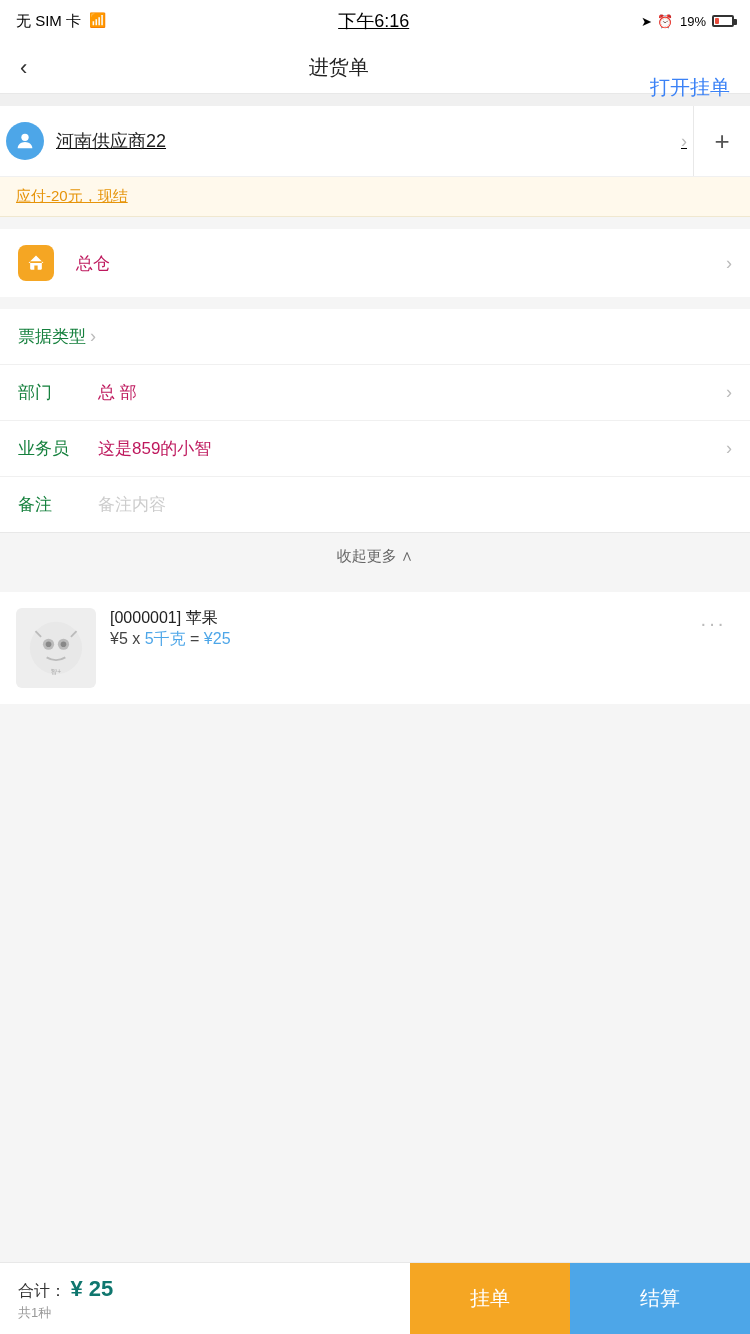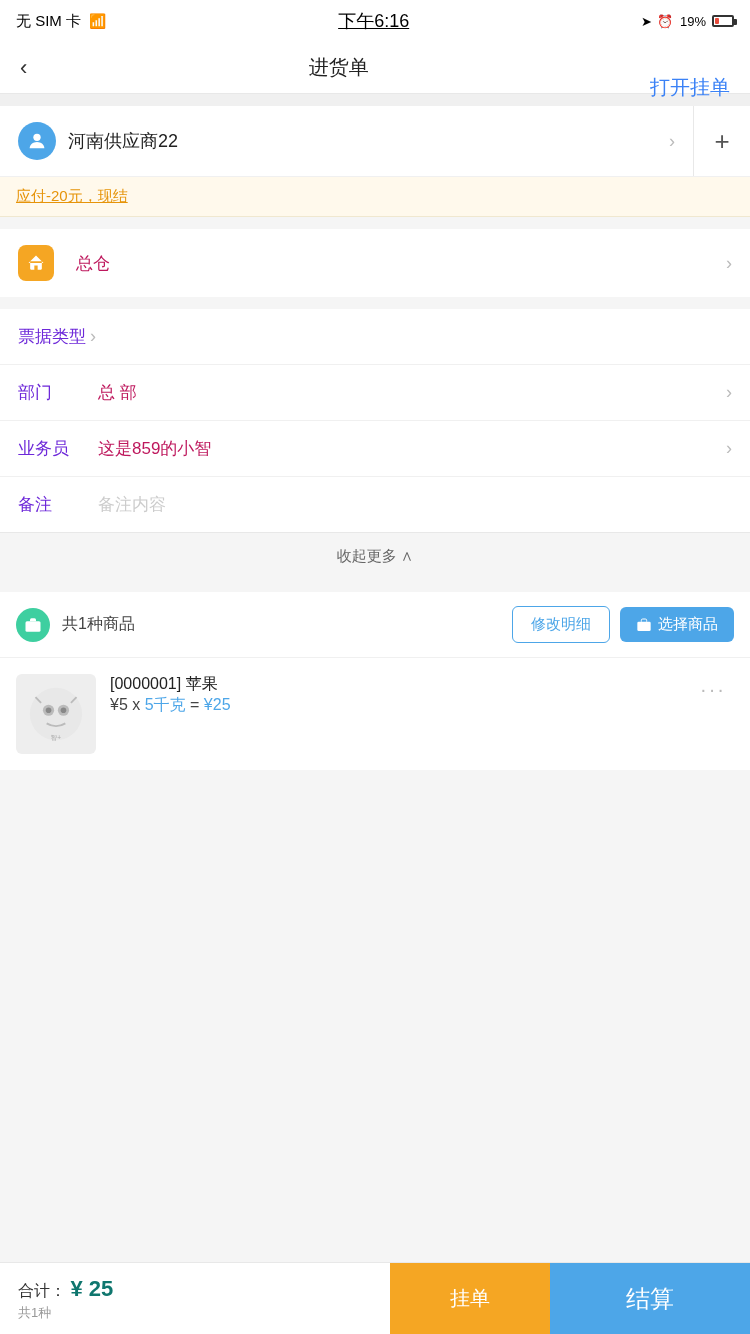--- a/index.html
+++ b/index.html
@@ -15,21 +15,21 @@
     
     .status-bar {
       background: #fff;
       height: 42px;
       display: flex;
       align-items: center;
       justify-content: space-between;
       padding: 0 16px;
       font-size: 15px;
     }
-    .status-left { display: flex; align-items: center; gap: 8px; font-size: 15px; }
+    .status-left { display: flex; gap: 8px; font-size: 15px; }
     .status-center { font-size: 18px; font-weight: 500; text-decoration: underline; }
     .status-right { display: flex; align-items: center; gap: 6px; font-size: 13px; }
     .battery-icon {
       display: inline-block;
       width: 22px; height: 12px;
       border: 2px solid #333;
       border-radius: 2px;
       position: relative;
     }
     .battery-icon::after {
@@ -84,23 +84,24 @@
     .supplier-section {
       background: #fff;
       display: flex;
       align-items: stretch;
       border-bottom: 1px solid #f0f0f0;
     }
     .supplier-main {
       flex: 1;
       display: flex;
       align-items: center;
-      padding: 16px 18px;
+      padding: 16px 6px;
       border-right: 1px solid #e8e8e8;
       cursor: pointer;
+      text-decoration: underline;
     }
     .supplier-avatar {
       width: 38px; height: 38px;
       border-radius: 50%;
       background: #4da6e8;
       display: flex; align-items: center; justify-content: center;
       margin-right: 12px;
       flex-shrink: 0;
     }
     .supplier-avatar svg { width: 22px; height: 22px; }
@@ -142,21 +143,21 @@
       width: 36px; height: 36px;
       border-radius: 8px;
       background: #f5a623;
       display: flex; align-items: center; justify-content: center;
       margin-right: 14px;
       flex-shrink: 0;
     }
     .form-row-icon svg { width: 20px; height: 20px; }
     .form-label {
       font-size: 17px;
-      color: #6d28d9;
+      color: #15803d;
       min-width: 72px;
     }
     .form-value {
       font-size: 17px;
       color: #be185d;
       flex: 1;
       margin-left: 8px;
     }
     .form-value.placeholder { color: #ccc; }
 
@@ -288,25 +289,25 @@
     }
     .btn-hang {
       width: 160px;
       background: #f5a623;
       color: #fff;
       border: none;
       font-size: 20px;
       cursor: pointer;
     }
     .btn-settle {
-      width: 200px;
+      width: 180px;
       background: #4da6e8;
       color: #fff;
       border: none;
-      font-size: 24px;
+      font-size: 20px;
       cursor: pointer;
     }
     .wifi-icon { font-size: 14px; }
   </style>
 </head>
 <body>
 
 <div class="status-bar">
   <div class="status-left">
     <span>无 SIM 卡</span>
@@ -380,39 +381,20 @@
 
   <div class="form-row">
     <span class="form-label">备注</span>
     <span class="form-value placeholder">备注内容</span>
   </div>
 </div>
 
 <div class="collapse-row">收起更多 ∧</div>
 
 <div class="product-section">
-  <div class="product-header">
-    <div class="product-count-icon">
-      <svg viewBox="0 0 24 24" fill="white" xmlns="http://www.w3.org/2000/svg">
-        <rect x="2" y="7" width="20" height="14" rx="2"></rect>
-        <path d="M16 7V5a2 2 0 00-2-2h-4a2 2 0 00-2 2v2"></path>
-      </svg>
-    </div>
-    <span class="product-count-text">共1种商品</span>
-    <button class="btn-modify">修改明细</button>
-    <button class="btn-select">
-      <svg width="16" height="16" viewBox="0 0 24 24" fill="white" xmlns="http://www.w3.org/2000/svg">
-        <rect x="2" y="7" width="20" height="14" rx="2"></rect>
-        <path d="M16 7V5a2 2 0 00-2-2h-4a2 2 0 00-2 2v2" stroke="white" stroke-width="1.5" fill="none"></path>
-        <line x1="12" y1="11" x2="12" y2="17" stroke="white" stroke-width="2"></line>
-        <line x1="9" y1="14" x2="15" y2="14" stroke="white" stroke-width="2"></line>
-      </svg>
-      <span>选择商品</span>
-    </button>
-  </div>
 
   <div class="product-item">
     <div class="product-thumb">
 
       <svg width="56" height="56" viewBox="0 0 60 60" fill="none" xmlns="http://www.w3.org/2000/svg">
         <circle cx="30" cy="30" r="28" fill="#e8e8e8"></circle>
         <circle cx="22" cy="26" r="6" fill="#bbb"></circle>
         <circle cx="38" cy="26" r="6" fill="#bbb"></circle>
         <circle cx="22" cy="26" r="3" fill="#888"></circle>
         <circle cx="38" cy="26" r="3" fill="#888"></circle>

